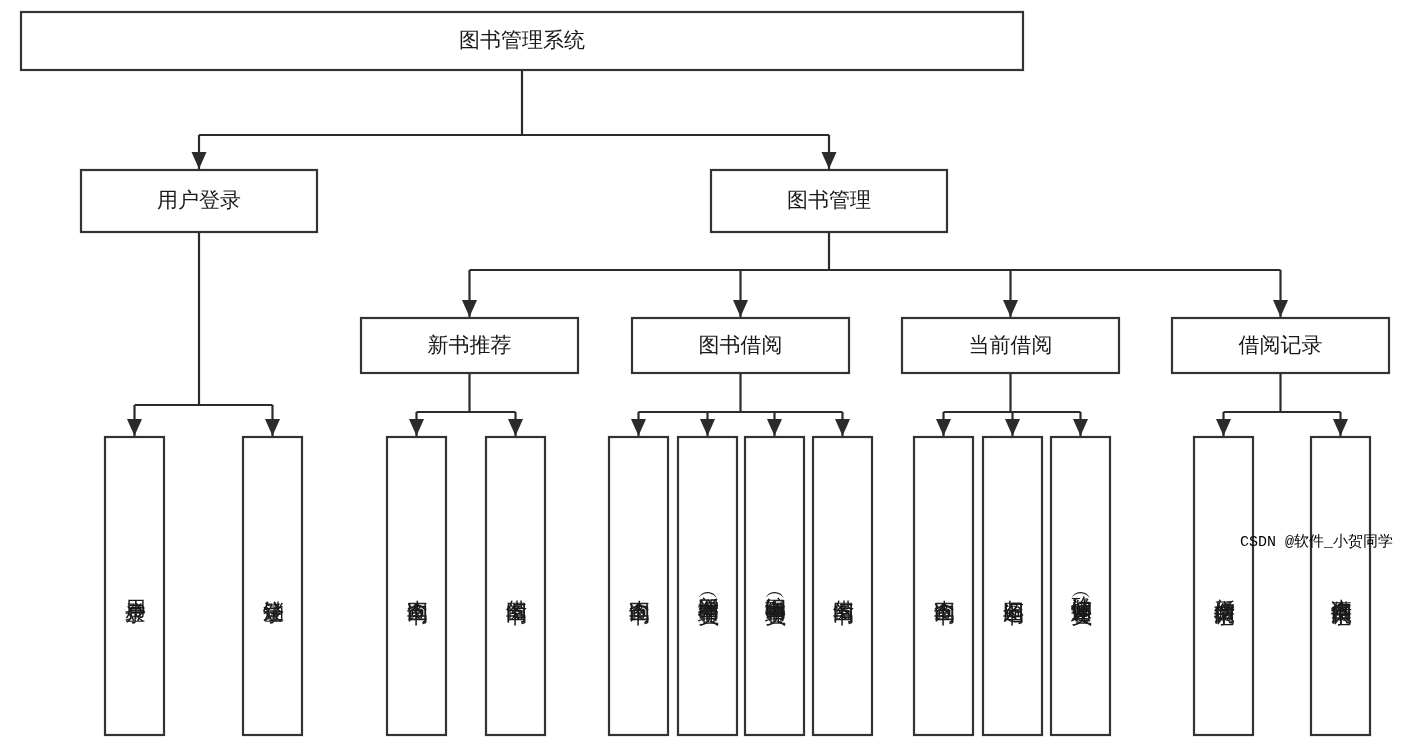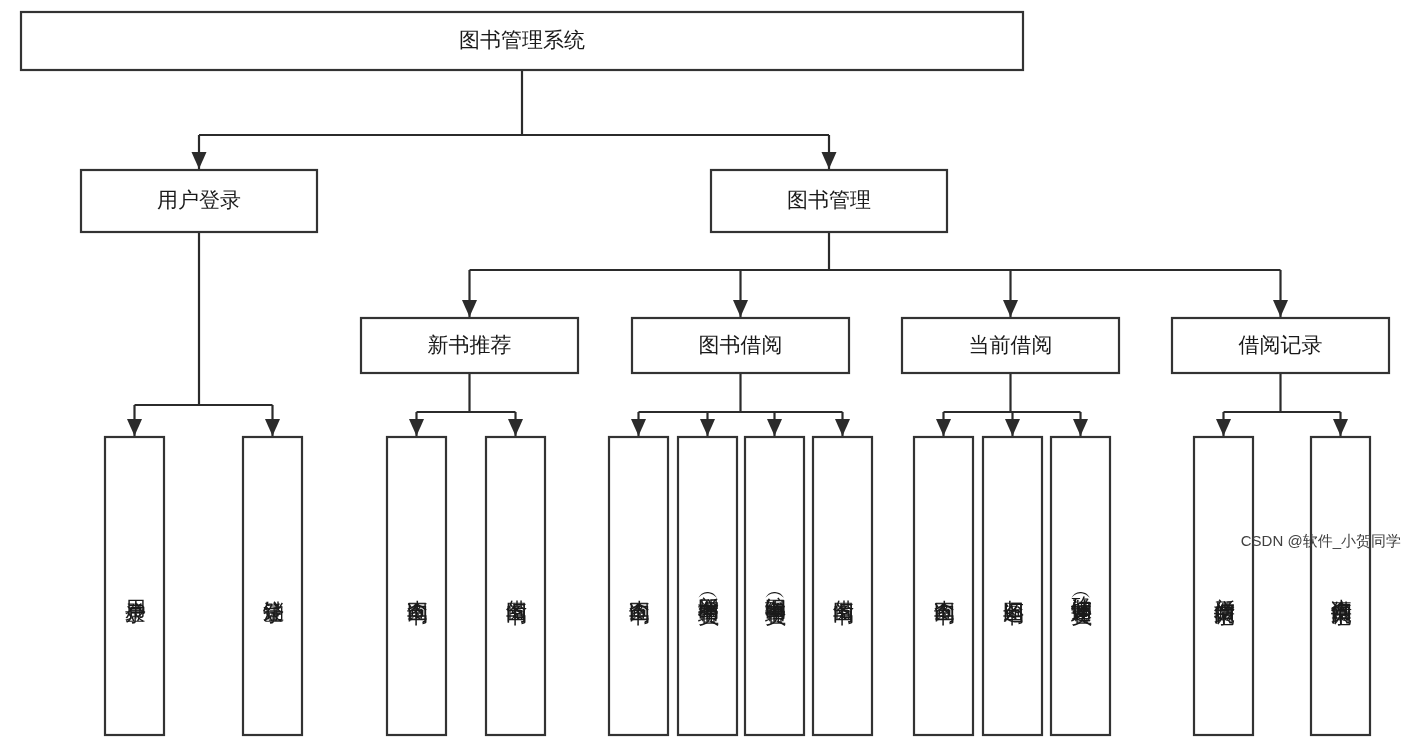--- a/index.html
+++ b/index.html
@@ -51,25 +51,25 @@
     font-size: 21px;
   }
   .label-v {
     font-size: 21px;
     writing-mode: vertical-rl;
     text-orientation: upright;
     letter-spacing: 1.5px;
   }
   .watermark {
     position: absolute;
-    right: 4px;
+    right: 12px;
     bottom: 6px;
-    font-family: Liberation Sans, sans-serif;
+    font-family: Liberation Mono, monospace;
     font-size: 15px;
-    color: #404040;
+    color: #000000;
     white-space: nowrap;
     user-select: none;
   }
 </style>
 </head>
 <body>
 
 <div id="diagram-root">
   <svg class="canvas" viewBox="0 0 1405 747" xmlns="http://www.w3.org/2000/svg">
     <g id="connector-layer">

